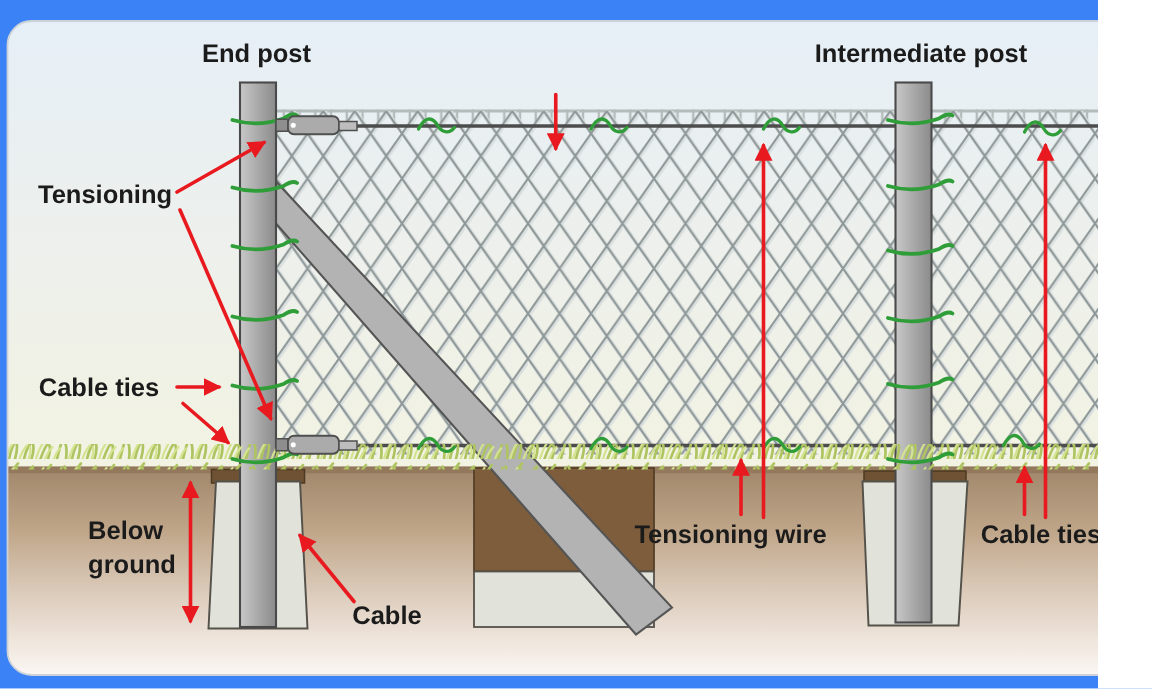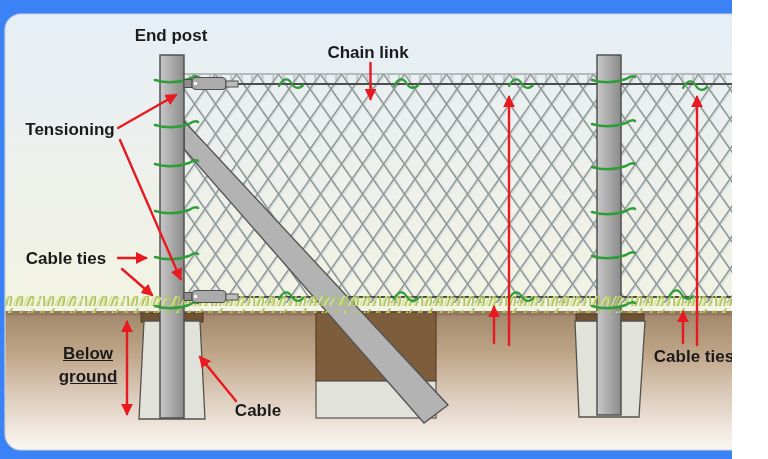--- a/index.html
+++ b/index.html
@@ -1,21 +1,21 @@
 <!DOCTYPE html>
 <html><head>
 <meta charset="utf-8">
 <style>
   html,body{margin:0;padding:0;background:#ffffff;}
   #stage{position:relative;width:732px;height:459px;background:#3b82f6;overflow:hidden;
          font-family:"Liberation Sans",sans-serif;}
   #art{position:absolute;left:0;top:0;}
   .lbl{position:absolute;font:700 17px "Liberation Sans",sans-serif;color:#1b1b1b;
        transform:translateX(-50%);white-space:nowrap;line-height:19px;}
-  .lbl.center2{text-align:center;line-height:23px;text-decoration:underline;}
+  .lbl.center2{text-align:left;line-height:23px;}
 </style>
 </head>
 <body>
 
 <div id="stage">
 
 <svg id="art" width="768" height="459" viewBox="0 0 768 459">
   <defs>
     <linearGradient id="skyG" x1="0" y1="0" x2="0" y2="1">
       <stop offset="0" stop-color="#e6eff7"></stop>
@@ -152,23 +152,24 @@
       <path d="M509 345 L509 97" marker-end="url(#arw)"></path>
       <path d="M683 343 L683 312" marker-end="url(#arw)"></path>
       <path d="M697 345 L697 97" marker-end="url(#arw)"></path>
     </g>
   </g>
 
   <rect x="5" y="14" width="758" height="436" rx="16" fill="none" stroke="#ccd3d8" stroke-width="1.2"></rect>
 </svg>
 
 <div class="lbl" style="left:171px;top:26px">End post</div>
-<div class="lbl" style="left:368px;top:43px">Chain link</div>
+<div class="lbl" style="left:614px;top:26px">Intermediate post</div>
 <div class="lbl" style="left:70px;top:120px">Tensioning</div>
 <div class="lbl" style="left:66px;top:249px">Cable ties</div>
 <div class="lbl center2" style="left:88px;top:342px">
   <span>Below</span><br>
   <span>ground</span>
 </div>
 <div class="lbl" style="left:258px;top:401px">Cable</div>
+<div class="lbl" style="left:487px;top:347px">Tensioning wire</div>
 <div class="lbl" style="left:694px;top:347px">Cable ties</div>
 
 </div>
 
 </body></html>

